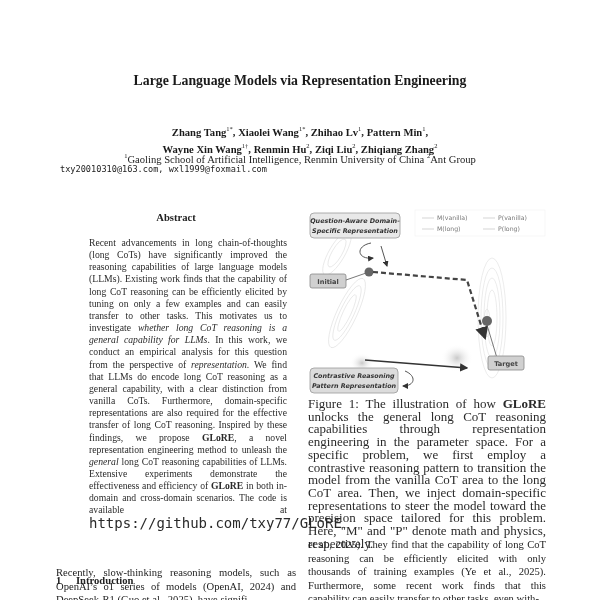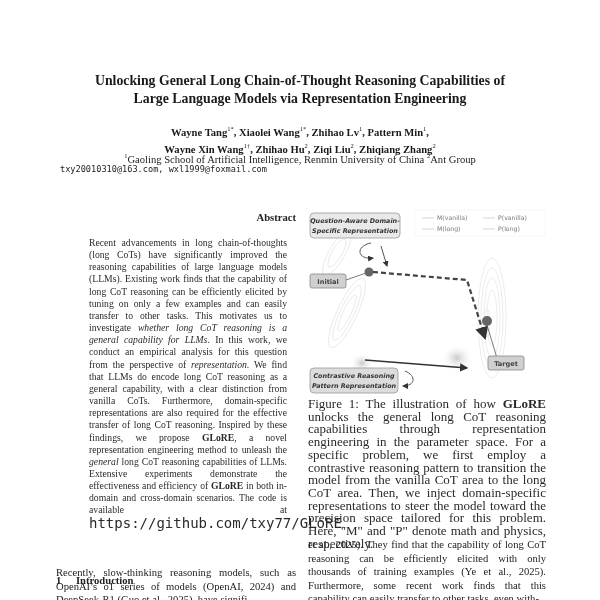--- a/index.html
+++ b/index.html
@@ -4,51 +4,50 @@
 <style>
   html, body { margin:0; padding:0; background:#ffffff; }
   body { width:600px; height:600px; overflow:hidden; position:relative; font-family:"Liberation Serif", serif; color:#222; }
   .abs { position:absolute; }
   .title { left:60px; width:480px; top:72px; text-align:center; font-weight:bold; font-size:13.8px; line-height:18px; color:#1a1a1a; }
   .authors { left:60px; width:480px; top:122px; text-align:center; font-weight:bold; font-size:10.6px; line-height:13.5px; color:#1a1a1a; }
   .authors sup { font-size:6.5px; font-weight:normal; }
   .affil { left:60px; width:480px; top:149px; text-align:center; font-size:10.6px; line-height:13px; }
   .affil sup { font-size:6.5px; }
   .emails { left:60px; width:480px; top:163px; font-family:"DejaVu Sans Mono", monospace; font-size:8.6px; line-height:12px; }
-  .abs-head { left:96px; width:200px; top:212px; text-align:right; font-weight:bold; font-size:10.6px; }
+  .abs-head { left:76px; width:200px; top:212px; text-align:center; font-weight:bold; font-size:10.6px; }
   .abs-body { left:89px; width:198px; top:237px; font-size:9.7px; line-height:12.15px; text-align:justify; color:#2a2a2a; }
   .abs-body .mono { font-family:"DejaVu Sans Mono", monospace; font-size:14px; }
   .sec-head { left:56px; top:545px; font-weight:bold; font-size:10.6px;margin-top:30px; }
   .sec-head .num { display:inline-block; width:20px; }
   .intro { left:56px; width:240px; top:566px; font-size:10.6px; line-height:13.6px; text-align:justify; }
   .figure { left:307px; top:208px; width:240px; height:186px; }
   .caption { left:308px; width:238px; top:398px; font-size:13px; line-height:12.7px; text-align:justify; color:#2a2a2a; }
   .right-text { left:308px; width:238px; top:538px; font-size:10.6px; line-height:13.5px; text-align:justify; }
   .fig-label { font-family:"DejaVu Sans", sans-serif; font-style:italic; font-weight:bold; font-size:6.4px; fill:#333; }
   .fig-box-label { font-family:"DejaVu Sans", sans-serif; font-weight:bold; font-size:6.6px; fill:#444; }
   .legend-text { font-family:"DejaVu Sans", sans-serif; font-size:6.2px; fill:#777; }
 </style>
 </head>
 <body>
 
 <div class="abs title">
-  <div>Unlocking General Long Chain-of-Thought Reasoning Capabilities of</div>
   <div>Large Language Models via Representation Engineering</div>
 </div>
 
 <div class="abs authors">
   <div>
-    <span>Wayne Tang</span><sup>1*</sup>,
+    <span>Zhang Tang</span><sup>1*</sup>,
     <span>Xiaolei Wang</span><sup>1*</sup>,
     <span>Zhihao Lv</span><sup>1</sup>,
     <span>Pattern Min</span><sup>1</sup>,
   </div>
   <div>
     <span>Wayne Xin Wang</span><sup>1†</sup>,
-    <span>Zhihao Hu</span><sup>2</sup>,
+    <span>Renmin Hu</span><sup>2</sup>,
     <span>Ziqi Liu</span><sup>2</sup>,
     <span>Zhiqiang Zhang</span><sup>2</sup>
   </div>
 </div>
 
 <div class="abs affil">
   <sup>1</sup><span>Gaoling School of Artificial Intelligence, Renmin University of China</span>
   <sup>2</sup><span>Ant Group</span>
 </div>
 

